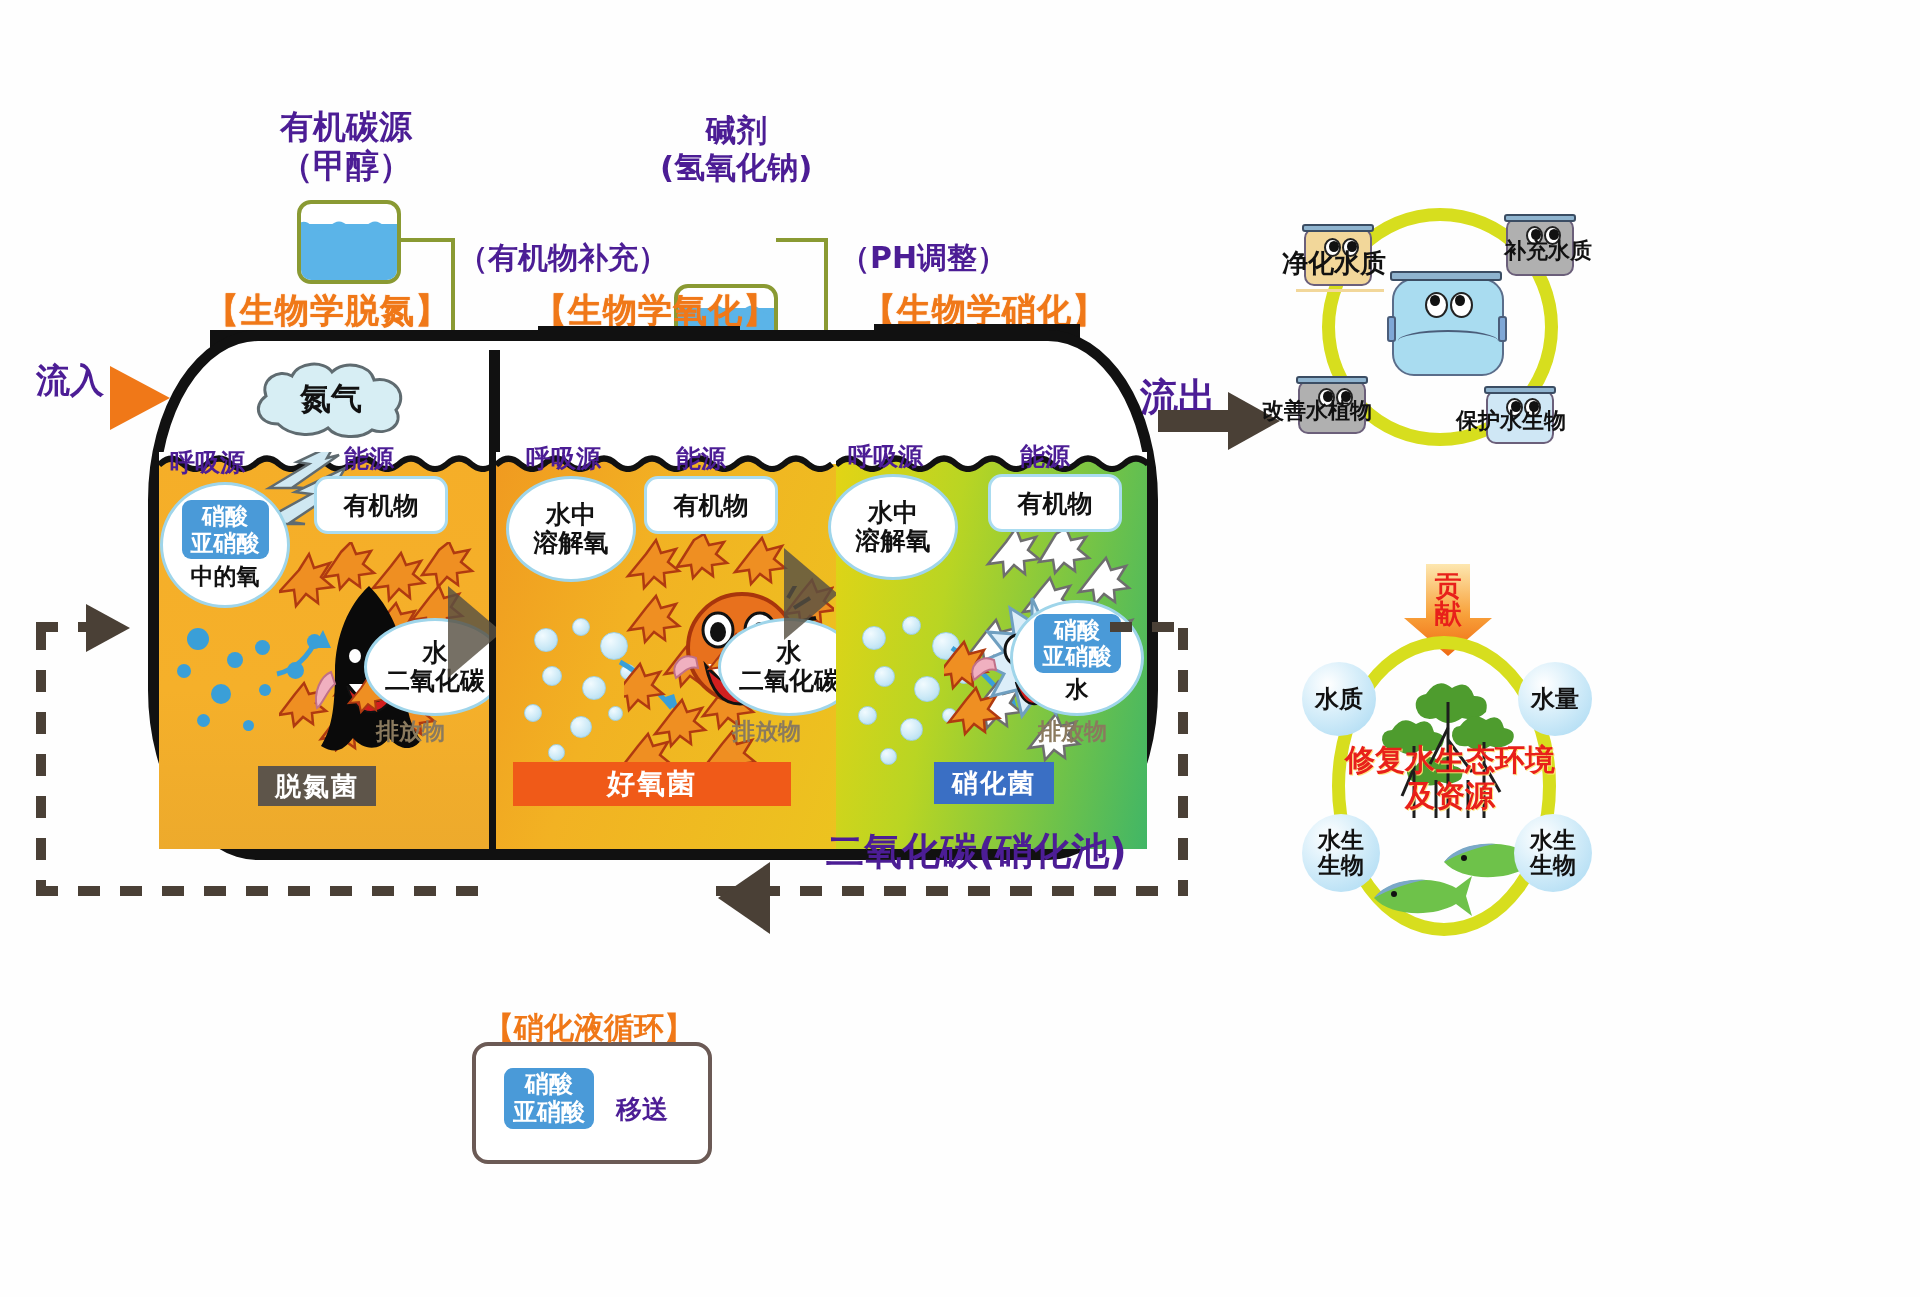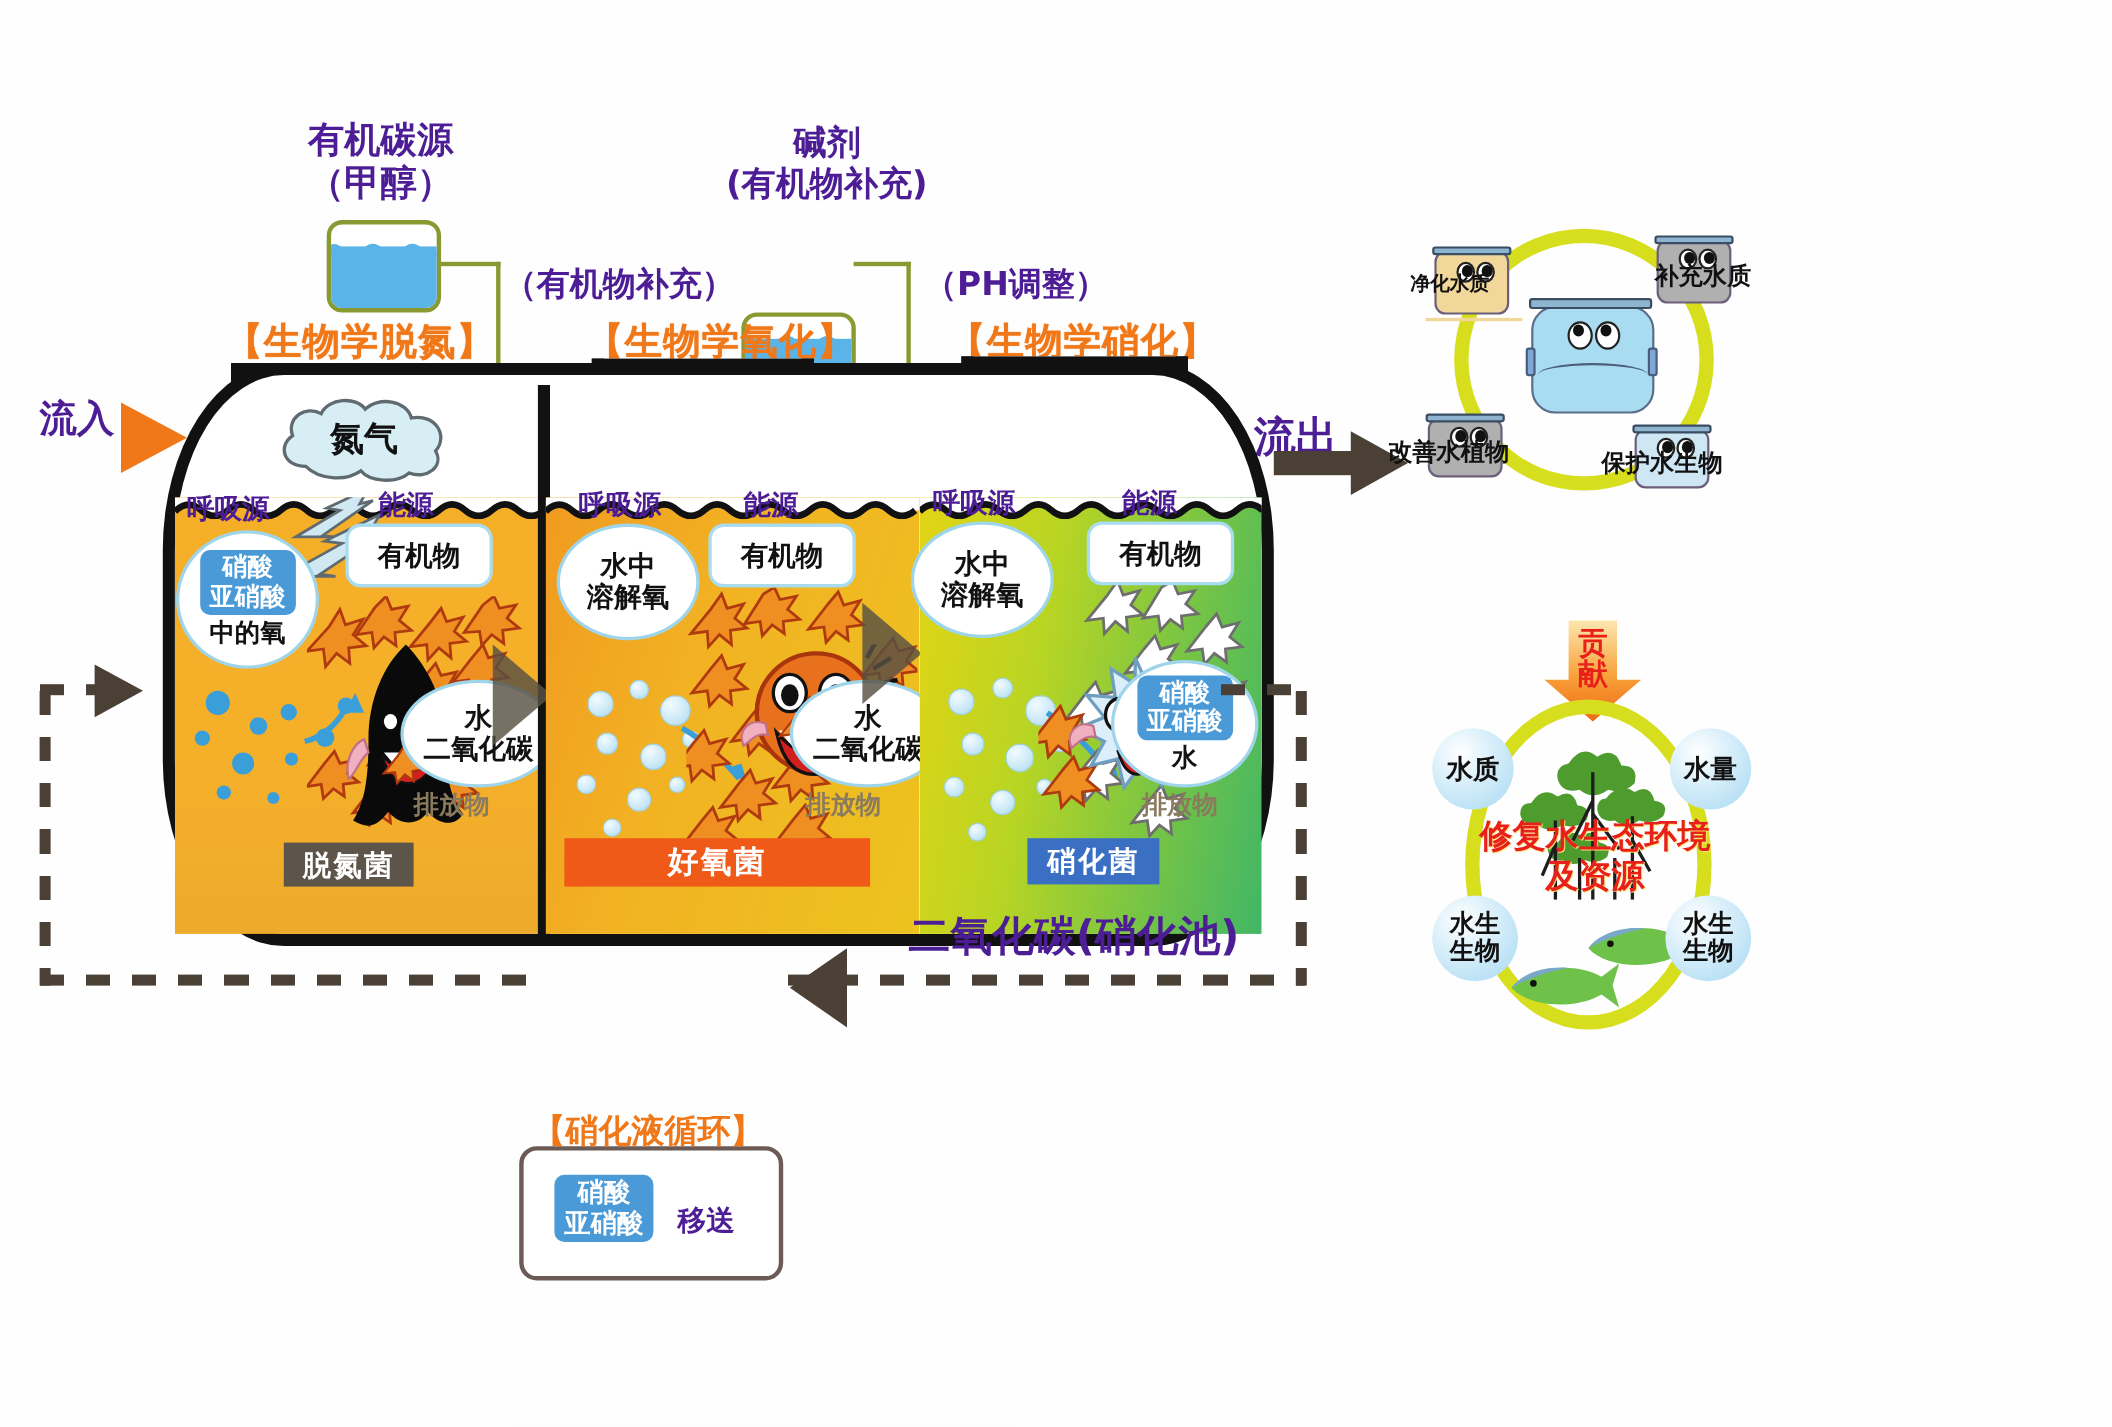--- a/index.html
+++ b/index.html
@@ -304,21 +304,21 @@
   </div>
 
   <div class="pipe pipe-h abs" style="left:399px;top:238px;width:56px;"></div>
   <div class="pipe pipe-v abs" style="left:451px;top:238px;height:200px;"></div>
   <div class="pipe-arrow abs" style="left:431px;top:412px;"></div>
 
   <div class="abs nowrap lbl-black" style="left:458px;top:238px;font-size:30px;">（有机物补充）</div>
 
   <div class="abs nowrap lbl-black" style="left:660px;top:112px;font-size:31px;line-height:1.18;text-align:center;">
     <div>碱剂</div>
-    <div>(有机物补充)</div>
+    <div>(氢氧化钠)</div>
   </div>
 
   <div class="chem-tank abs" style="left:674px;top:200px;">
     <div class="chem-liquid">
       <svg class="chem-wave" viewBox="0 0 112 18" preserveAspectRatio="none">
         <path d="M0,12 Q8,2 17,11 Q26,20 35,11 Q44,2 53,11 Q62,20 71,11 Q80,2 89,11 Q98,20 107,11 L112,11 L112,18 L0,18 Z" fill="#5bb4e8"></path>
       </svg>
     </div>
   </div>
 
@@ -617,21 +617,21 @@
       <div class="eye" style="left:56px;top:12px;width:23px;height:26px;"></div>
       <div class="abs" style="left:4px;top:50px;width:100px;height:20px;border-top:2px solid #4a5d7a;border-radius:50%;"></div>
     </div>
 
     <div class="tank-chip" style="left:16px;top:28px;width:68px;height:58px;background:#f2d79a;">
       <div class="lid"></div>
       <div class="eye" style="left:18px;top:8px;"></div>
       <div class="eye" style="left:36px;top:8px;"></div>
       <div class="abs" style="left:-10px;top:59px;width:88px;height:3px;background:#f2d79a;"></div>
     </div>
-    <div class="chip-label" style="left:-6px;top:46px;font-size:18px;">净化水质</div>
+    <div class="chip-label" style="left:-6px;top:46px;font-size:26px;">净化水质</div>
 
     <div class="tank-chip" style="left:218px;top:18px;width:68px;height:58px;background:#b0b0b0;">
       <div class="lid"></div>
       <div class="eye" style="left:18px;top:6px;"></div>
       <div class="eye" style="left:36px;top:6px;"></div>
     </div>
     <div class="chip-label" style="left:216px;top:36px;font-size:22px;">补充水质</div>
 
     <div class="tank-chip" style="left:10px;top:180px;width:68px;height:54px;background:#b0b0b0;">
       <div class="lid"></div>

